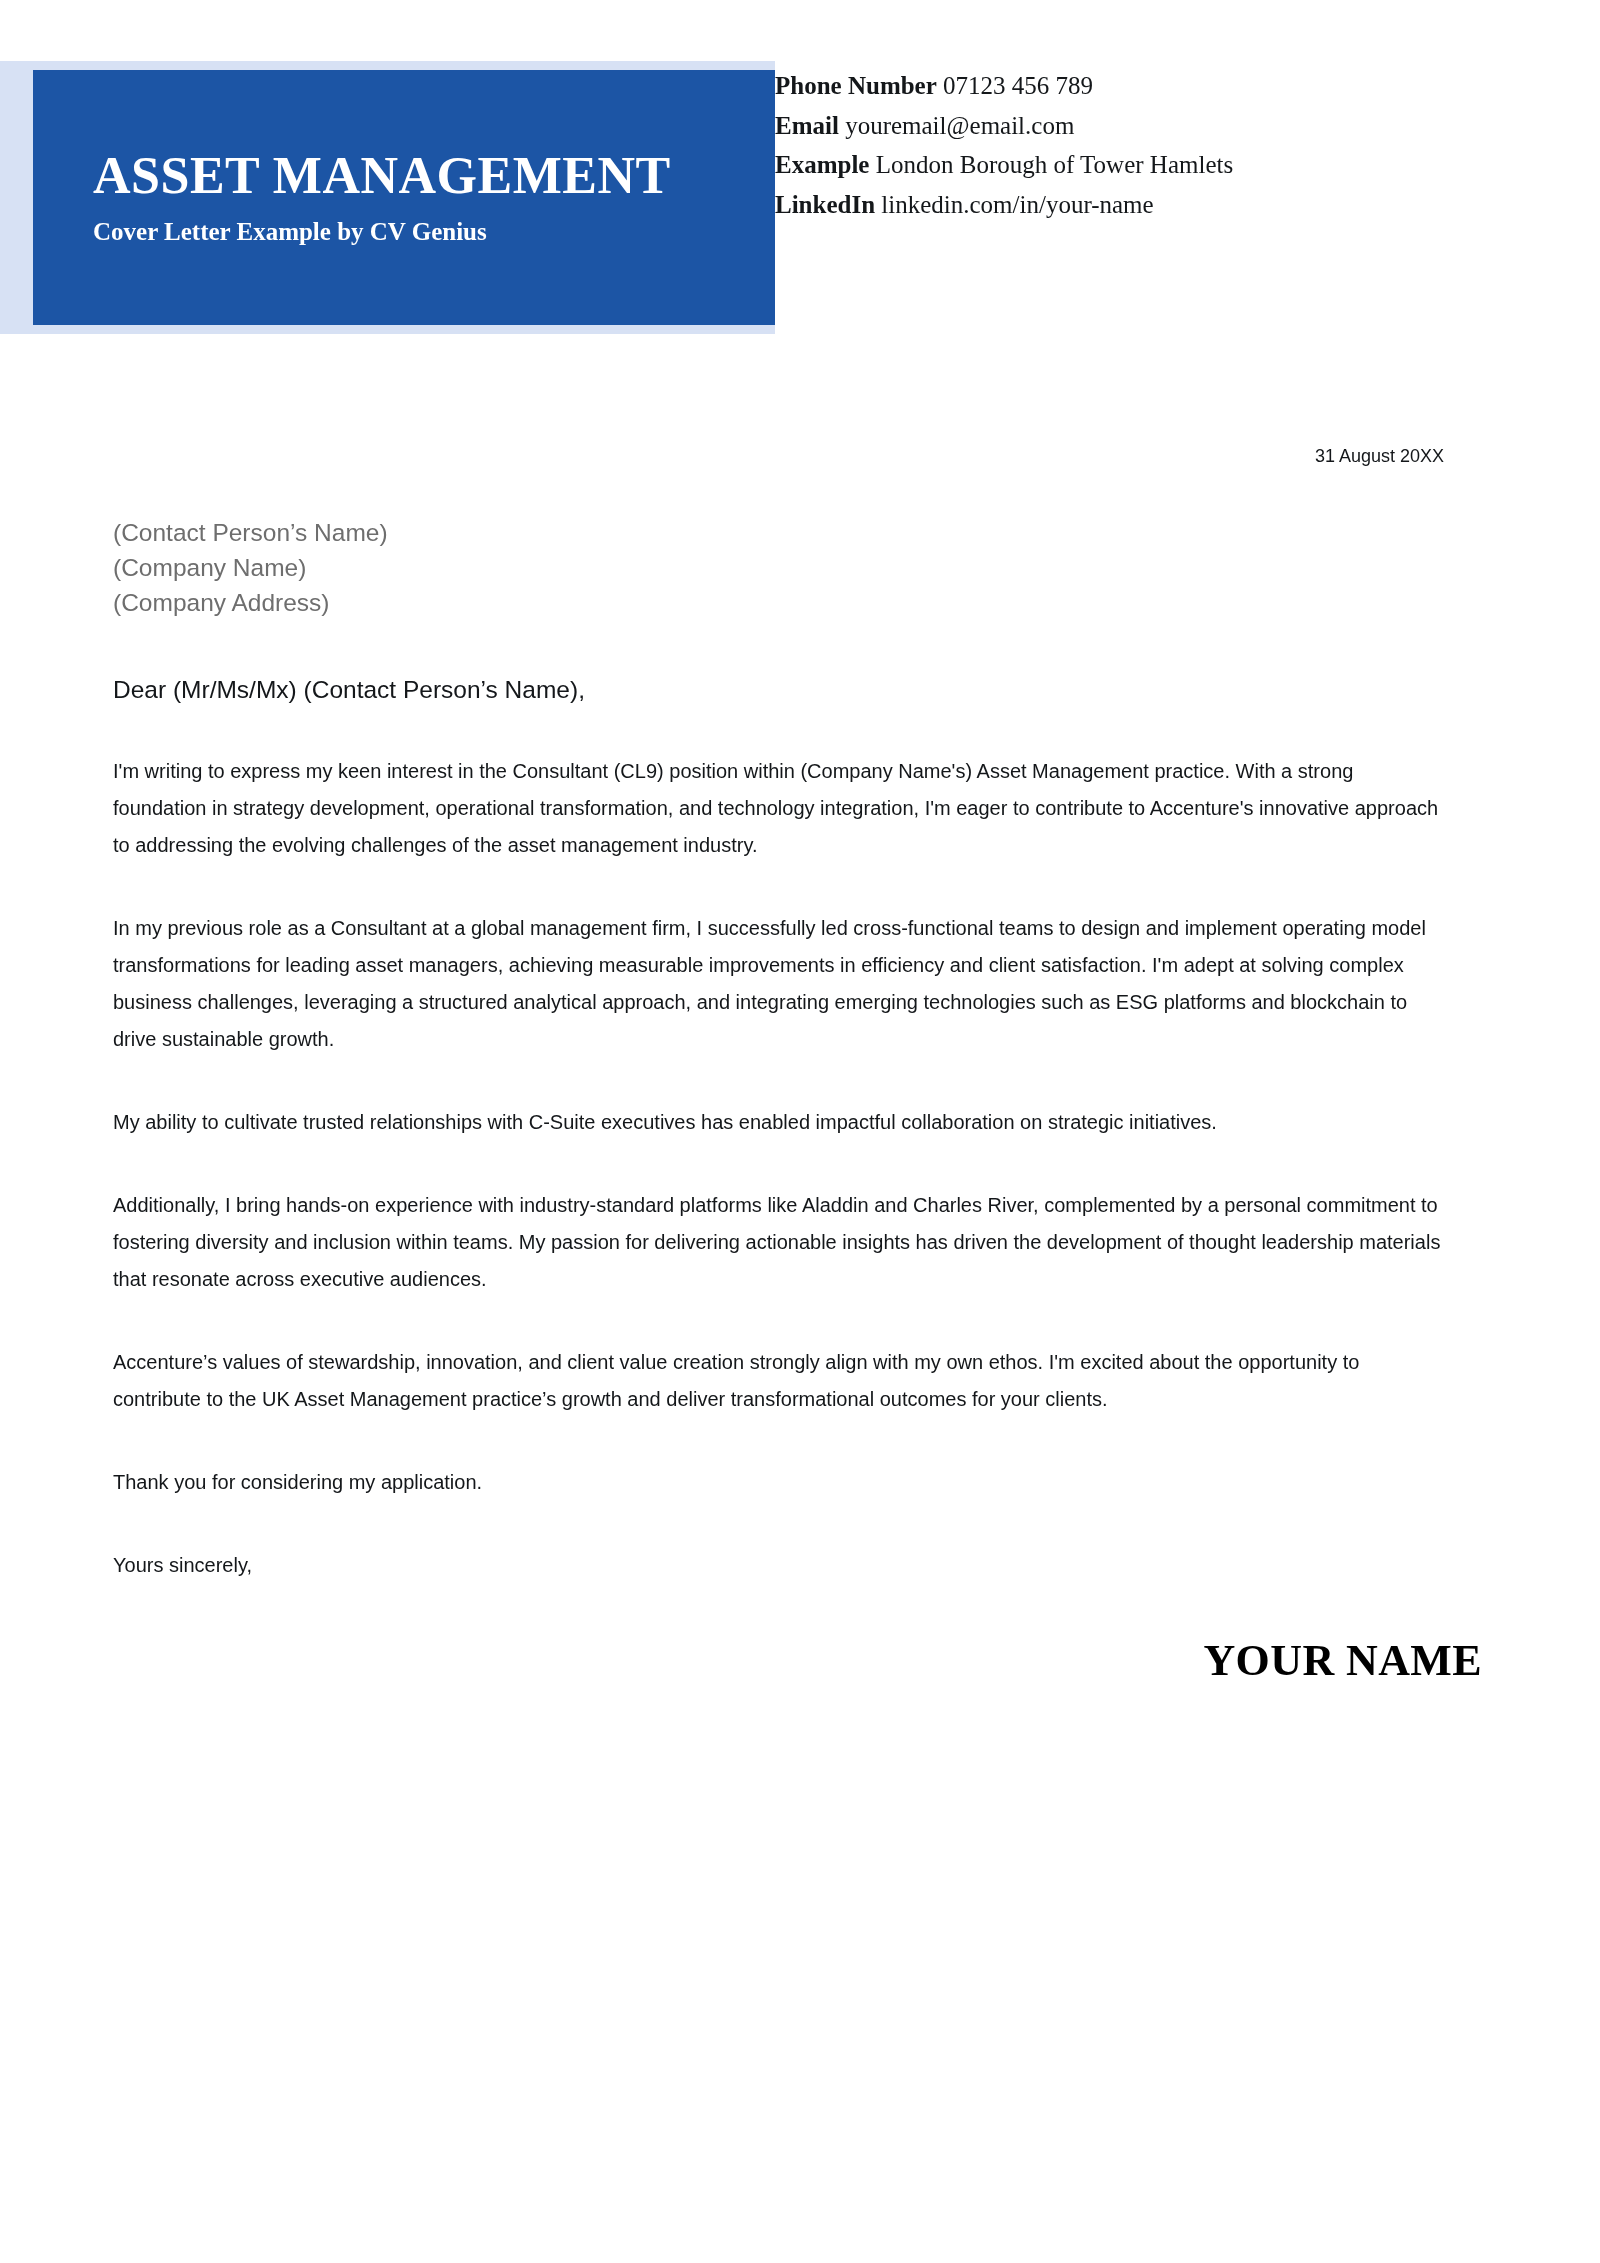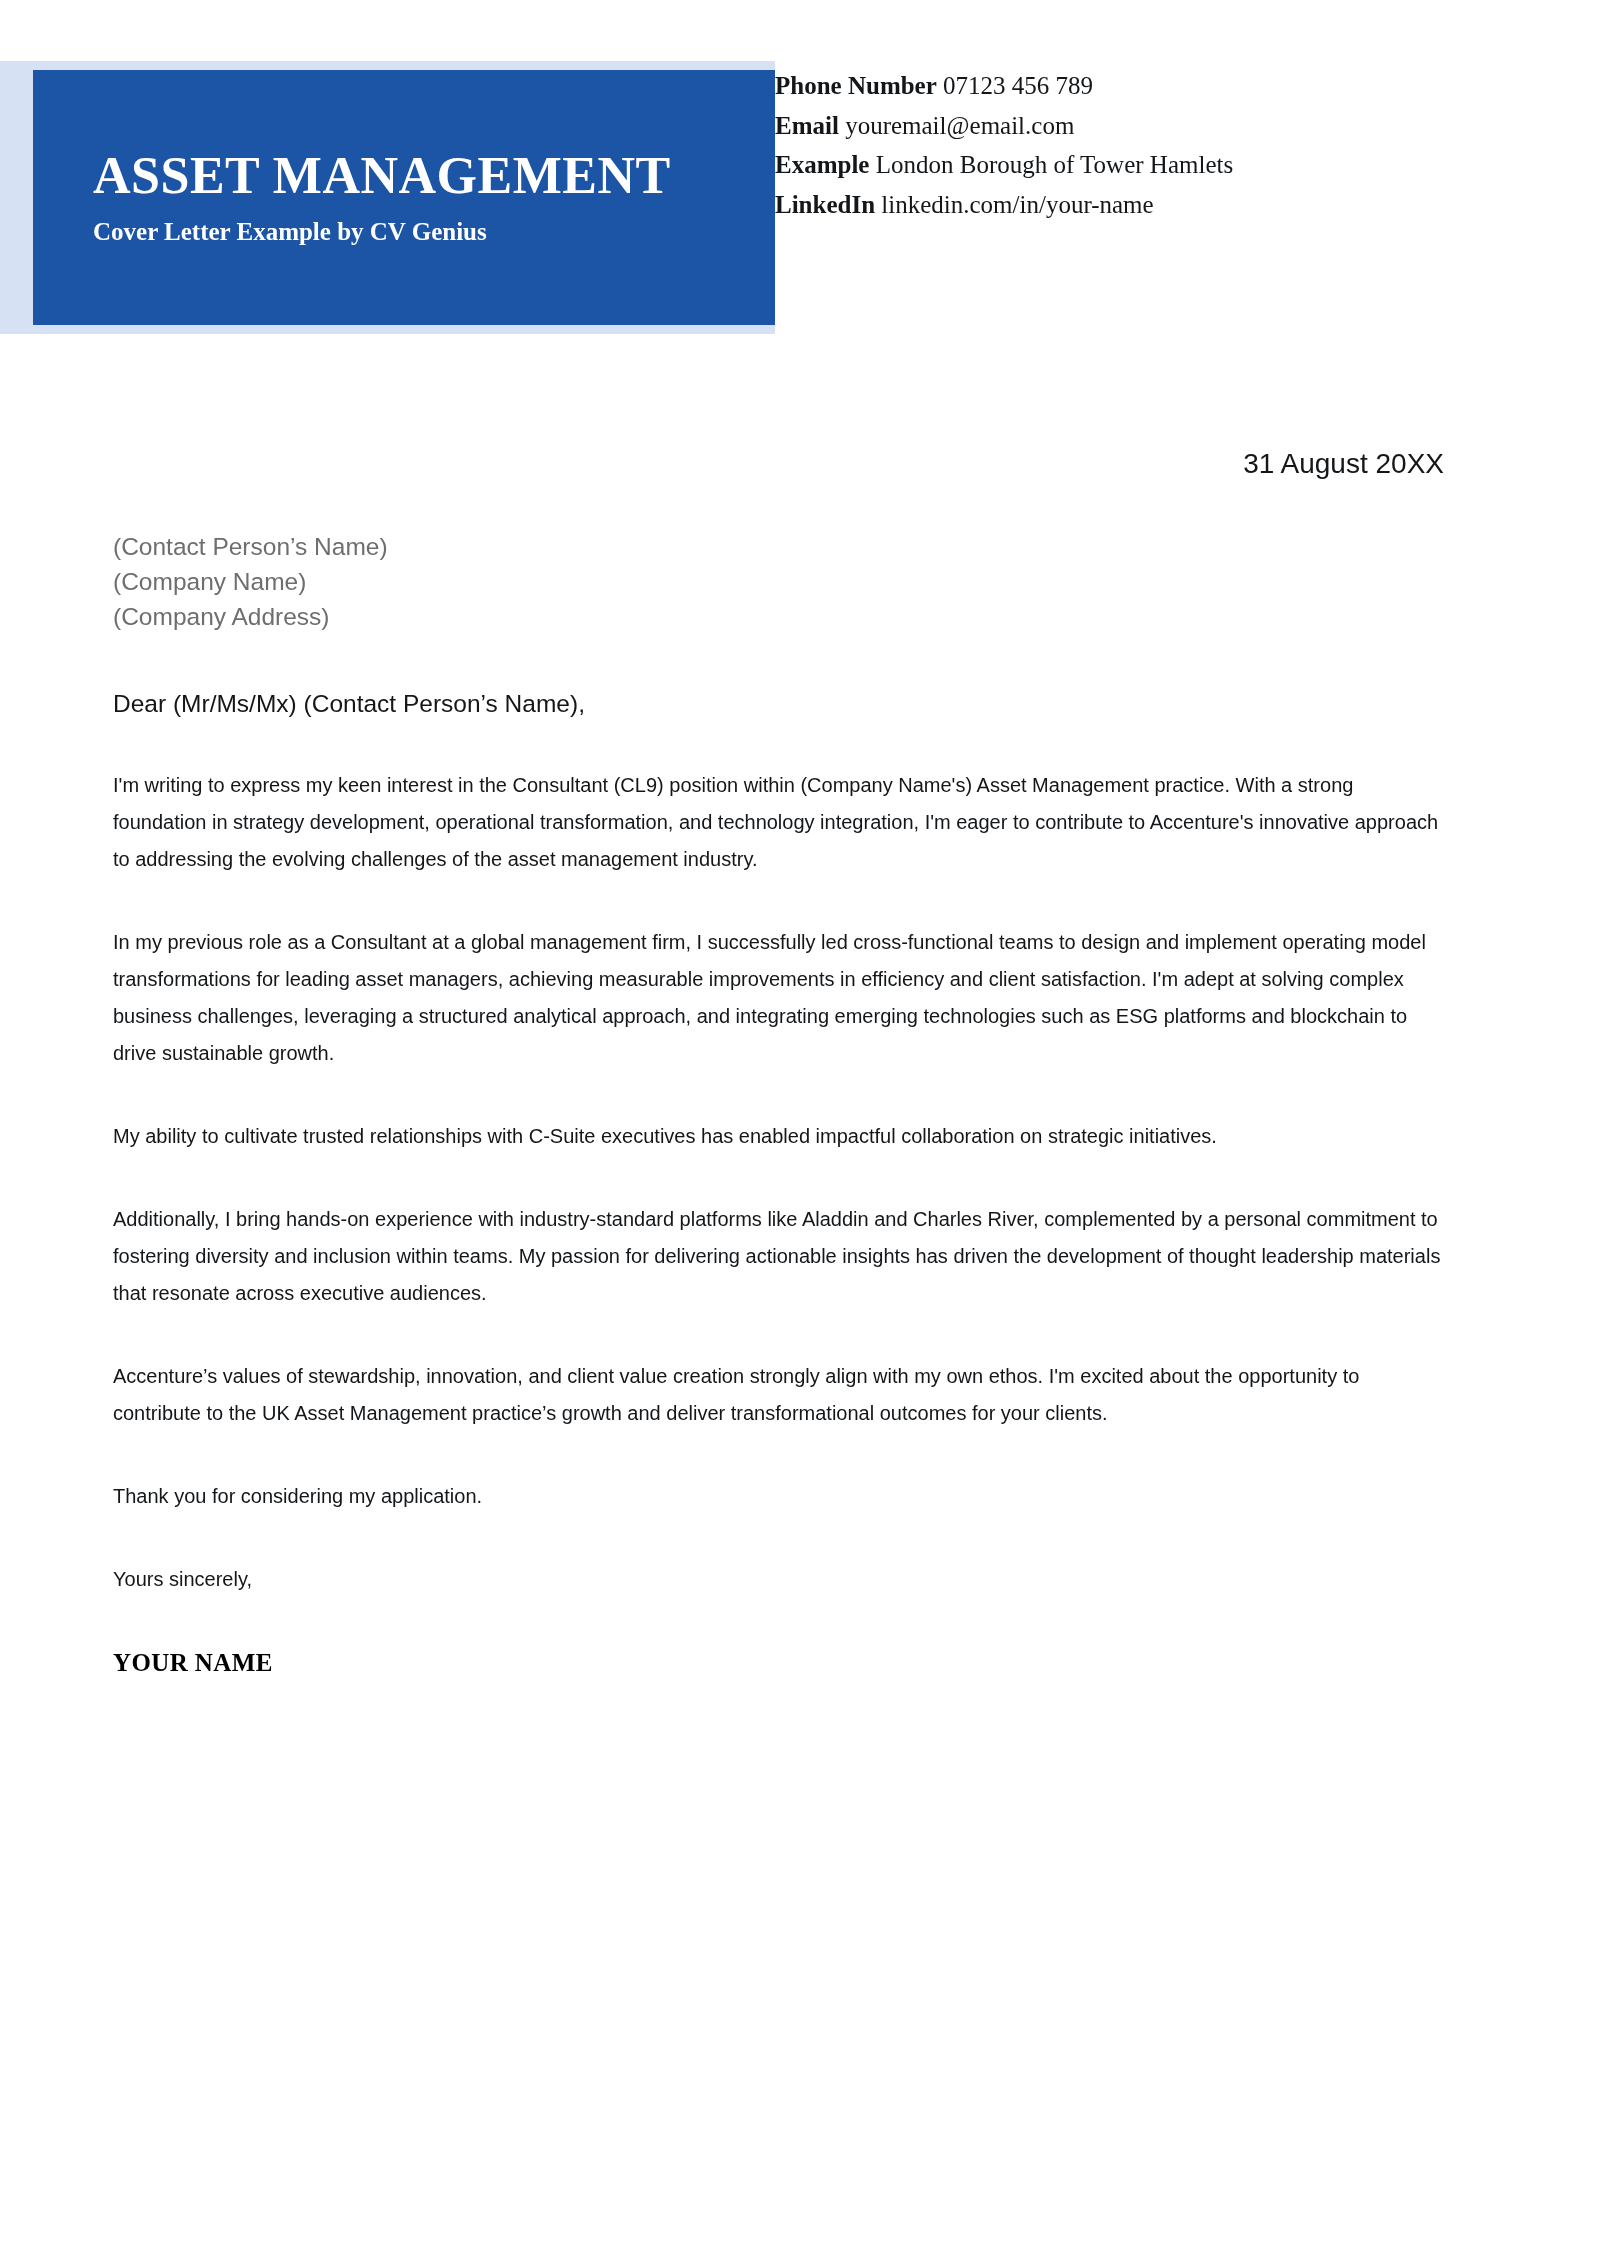--- a/index.html
+++ b/index.html
@@ -95,21 +95,21 @@
 
   
   .letter {
     padding: 0 118px 0 113px;
     box-sizing: border-box;
   }
 
   .date {
     margin-top: 110px;
     text-align: right;
-    font-size: 28px;
+    font-size: 18px;
     color: #14171a;
     line-height: 1.4;
     padding-right: 38px;
   }
 
   .recipient {
     margin-top: 47px;
   }
 
   .recipient-line {
@@ -136,24 +136,25 @@
   .closing {
     margin-top: 50px;
     font-size: 20px;
     color: #14171a;
     line-height: 1.4;
   }
 
   .signature {
     margin-top: 56px;
     font-family: "Liberation Serif", serif;
-    font-size: 25px;
+    font-size: 44px;
     font-weight: 700;
     color: #000000;
     letter-spacing: 0.4px;
+    text-align: right;
   }
 </style>
 </head>
 <body>
 
 <div class="page">
 
   <div class="header">
 
     <div class="header-banner">

